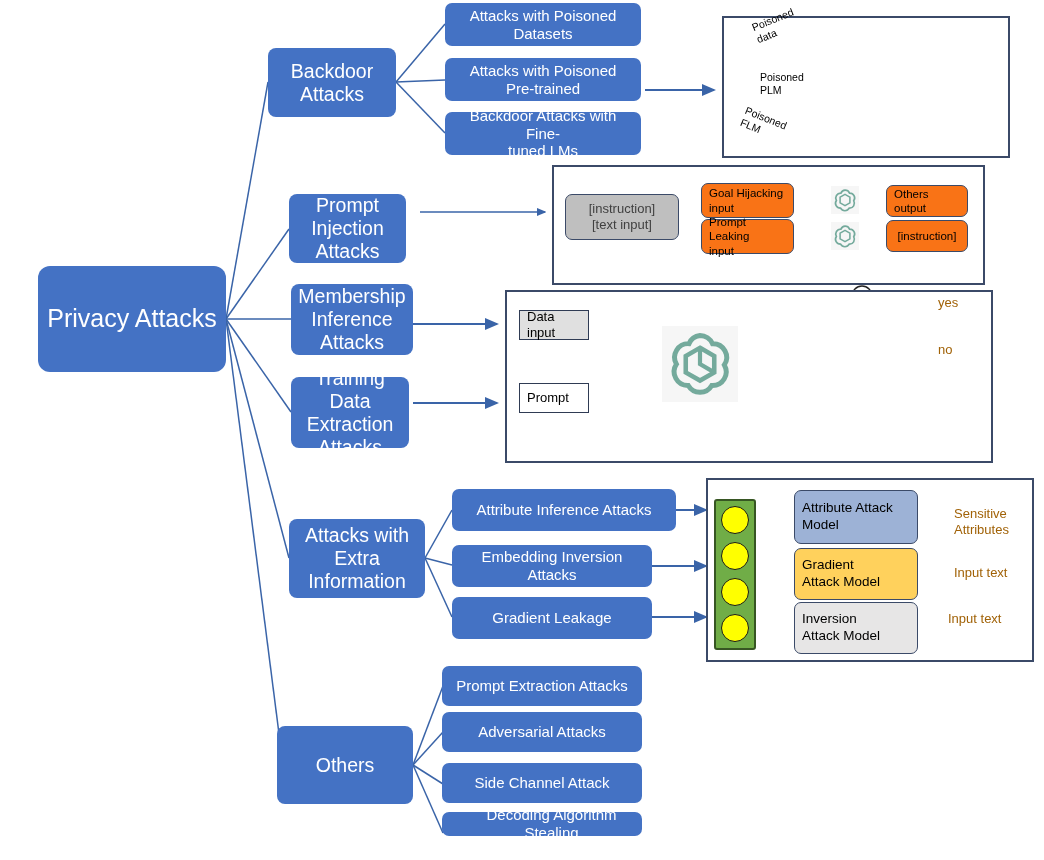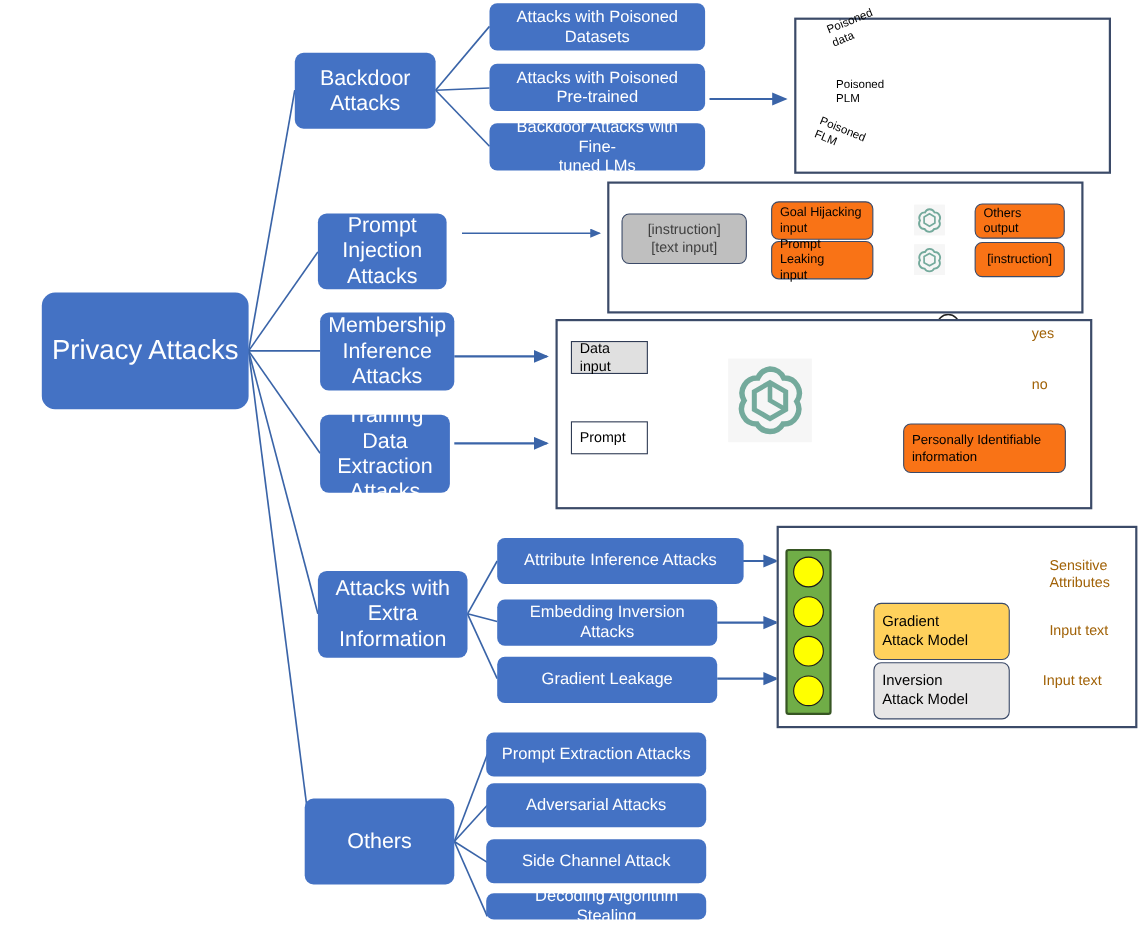--- a/index.html
+++ b/index.html
@@ -375,31 +375,31 @@
     <svg viewBox="0 0 40 40" width="76" height="76">
       <path d="M20,5 a7.2,7.2 0 0 1 6.6,4.3 a7.2,7.2 0 0 1 6.2,11.2 a7.2,7.2 0 0 1 -6.6,10.8 a7.2,7.2 0 0 1 -12.4,0 a7.2,7.2 0 0 1 -6.2,-11.2 a7.2,7.2 0 0 1 6.6,-10.8 a7.2,7.2 0 0 1 5.8,-4.3 z" fill="none" stroke="#74AA9C" stroke-width="2.6"></path>
       <path d="M20,11.5 L27.5,15.8 L27.5,24.4 L20,28.7 L12.5,24.4 L12.5,15.8 Z" fill="none" stroke="#74AA9C" stroke-width="2.4"></path>
       <path d="M20,11.5 L20,20 L27.5,24.4" fill="none" stroke="#74AA9C" stroke-width="2.2"></path>
     </svg>
   </div>
 
   <div class="plabel" style="left:938px; top:295px;">yes</div>
   <div class="plabel" style="left:938px; top:342px;">no</div>
 
-  <div class="pbox orange" style="left:821px; top:385px; width:148px; height:45px; font-size:12px;">Personally Identifiable
-information</div>
 
   <div class="panel" style="left:706px; top:478px; width:328px; height:184px;"></div>
 
   <div class="tl-rect" style="left:714px; top:499px; width:42px; height:151px;"></div>
   <div class="tl-dot" style="left:721px; top:506px; width:28px; height:28px;"></div>
   <div class="tl-dot" style="left:721px; top:542px; width:28px; height:28px;"></div>
   <div class="tl-dot" style="left:721px; top:578px; width:28px; height:28px;"></div>
   <div class="tl-dot" style="left:721px; top:614px; width:28px; height:28px;"></div>
 
+  <div class="pbox blue2" style="left:794px; top:490px; width:124px; height:54px; font-size:13.5px;">Attribute Attack
+Model</div>
   <div class="pbox gold" style="left:794px; top:548px; width:124px; height:52px; font-size:13.5px;">Gradient
 Attack Model</div>
   <div class="pbox greyl" style="left:794px; top:602px; width:124px; height:52px; font-size:13.5px;">Inversion
 Attack Model</div>
 
   <div class="plabel" style="left:954px; top:506px;">Sensitive
 Attributes</div>
   <div class="plabel" style="left:954px; top:565px;">Input text</div>
   <div class="plabel" style="left:948px; top:611px;">Input text</div>
 

